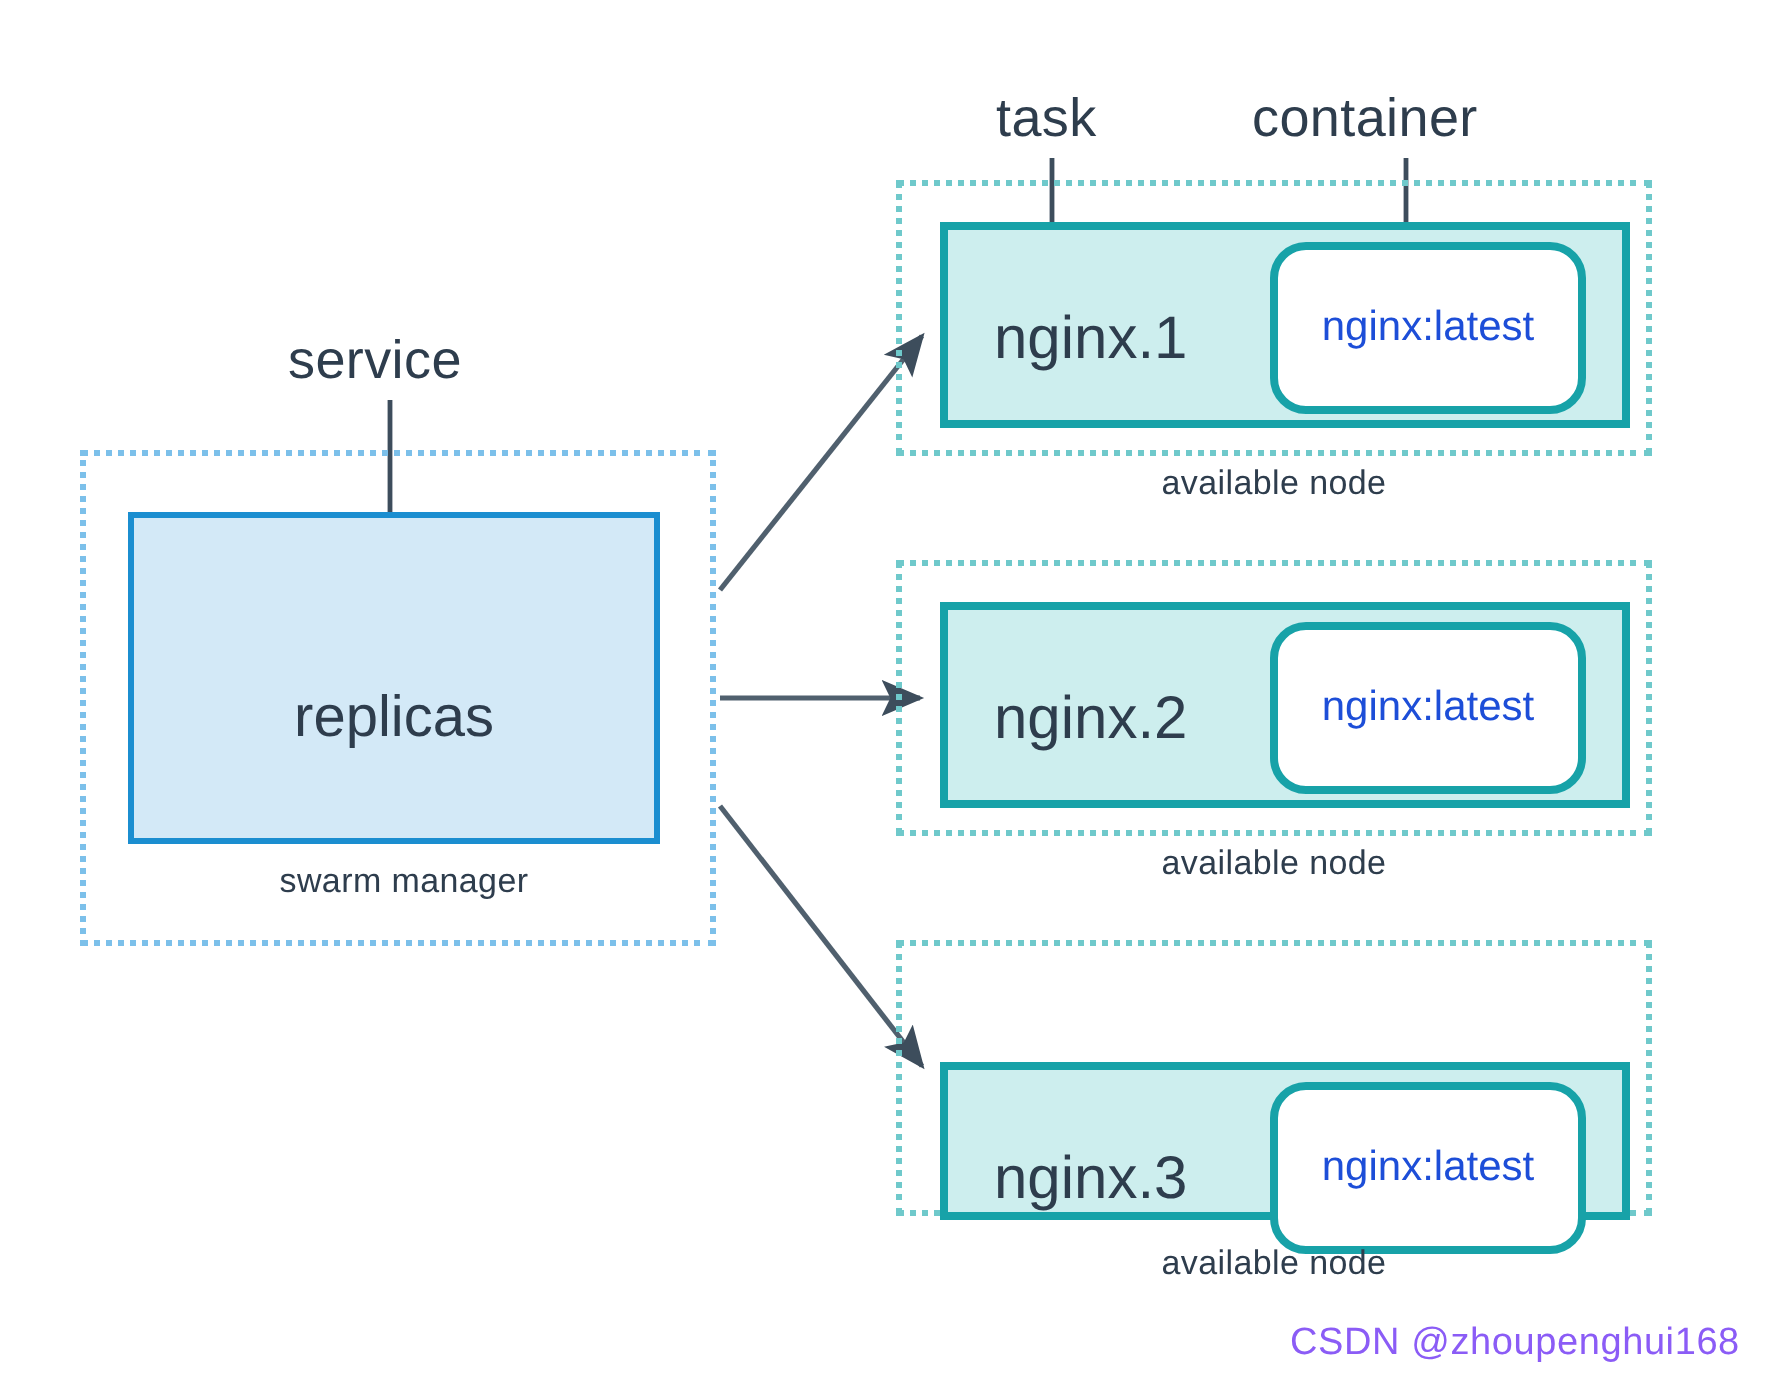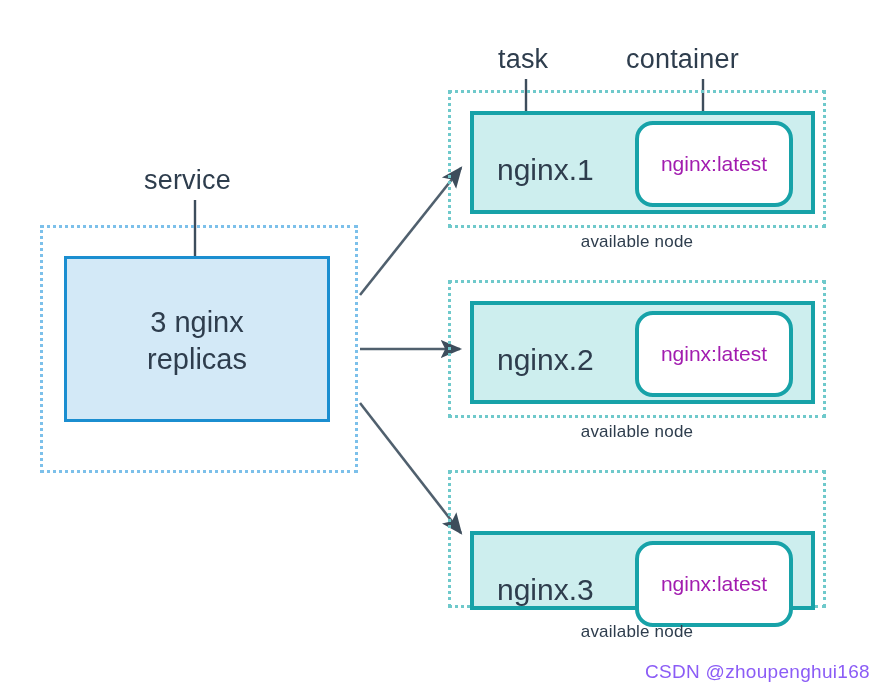--- a/index.html
+++ b/index.html
@@ -97,21 +97,21 @@
     border-radius: 18px;
     box-sizing: border-box;
   }
   .container-label {
     position: absolute;
     width: 100%;
     top: 50%;
     transform: translateY(-50%);
     text-align: center;
     font-size: 21px;
-    color: #a21caf;
+    color: #1d4ed8;
     white-space: nowrap;
   }
 
   
   .watermark {
     position: absolute;
     font-size: 19px;
     color: #8b5cf6;
     white-space: nowrap;
     letter-spacing: 0.3px;
@@ -144,24 +144,24 @@
 
   <div class="txt annot" style="left:498px; top:44px;">task</div>
 
   <div class="txt annot" style="left:626px; top:44px;">container</div>
 
   <div class="txt annot" style="left:144px; top:165px;">service</div>
 
   <div class="dotted-blue" style="left:40px; top:225px; width:318px; height:248px;">
 
     <div class="service-box" style="left:21px; top:28px; width:266px; height:166px;">
-      <div class="service-label" style="top:45px;">3 nginx</div>
       <div class="service-label" style="top:82px;">replicas</div>
     </div>
 
+    <div class="txt caption" style="left:0; top:203px; width:318px; text-align:center;">swarm manager</div>
   </div>
 
   <div class="dotted-teal" style="left:448px; top:90px; width:378px; height:138px;">
 
     <div class="task-box" style="left:19px; top:18px; width:345px; height:103px;">
       <div class="task-label" style="left:23px; top:38px;">nginx.1</div>
 
       <div class="container-box" style="left:161px; top:6px; width:158px; height:86px;">
         <div class="container-label">nginx:latest</div>
       </div>

